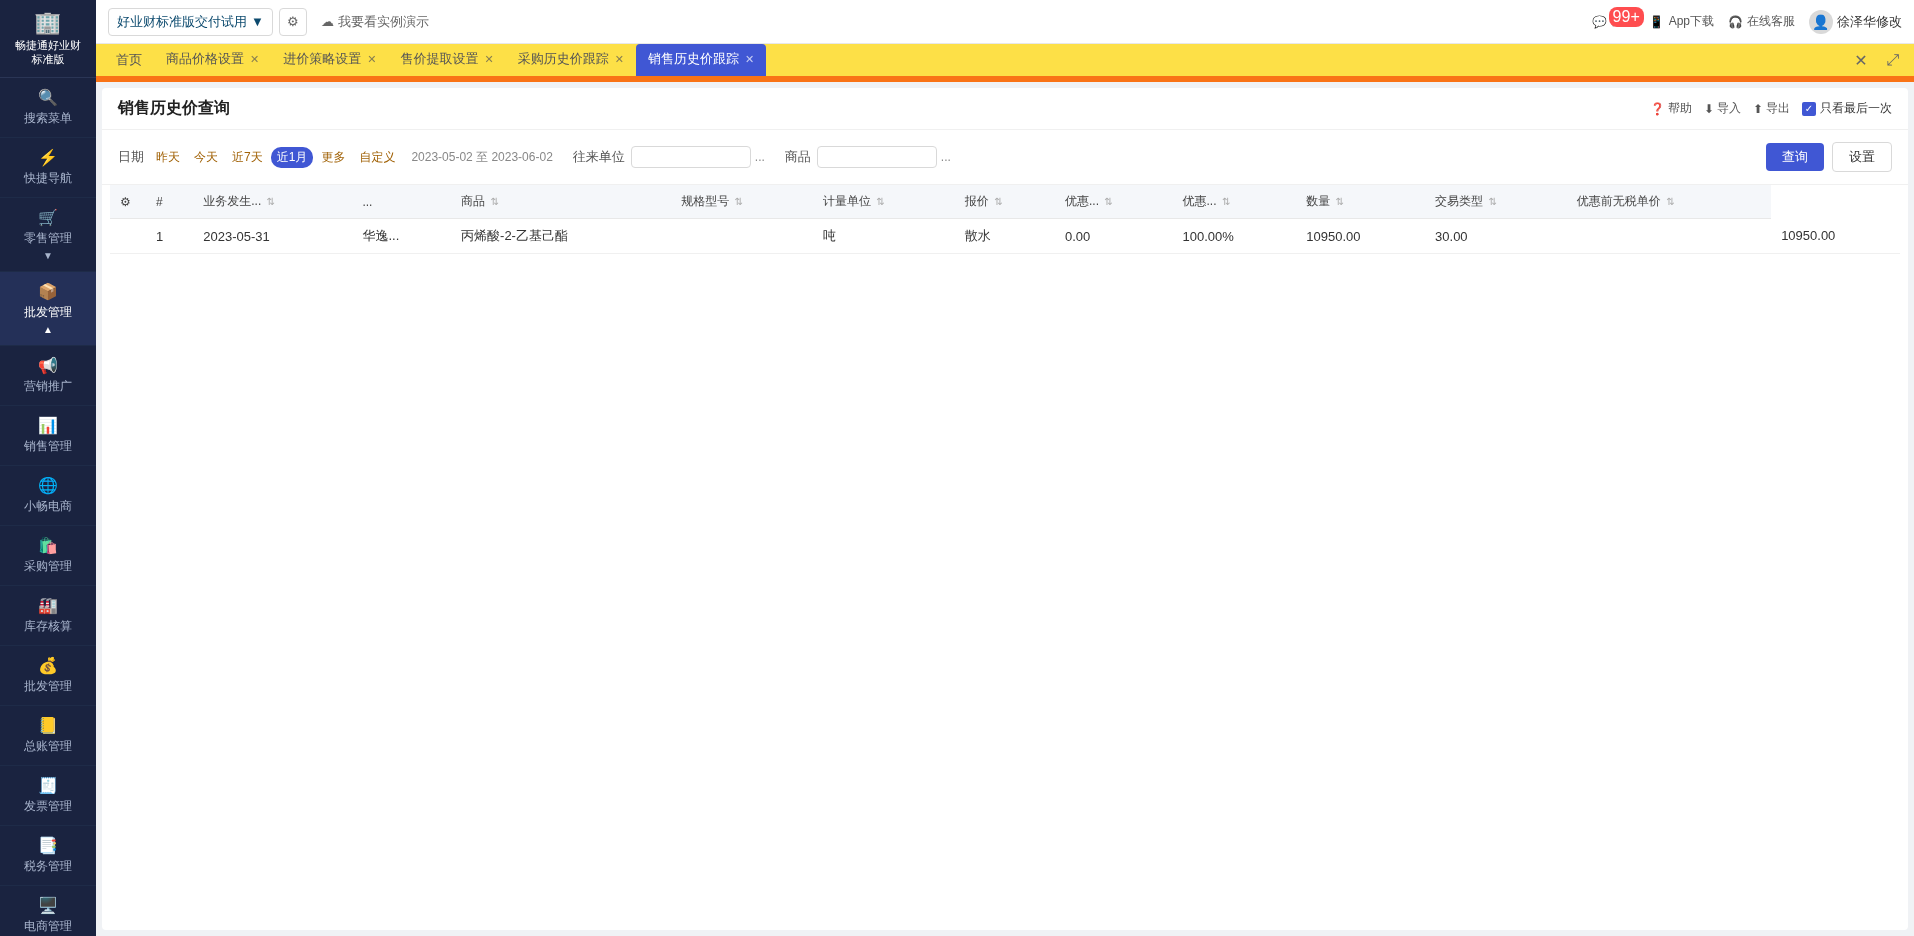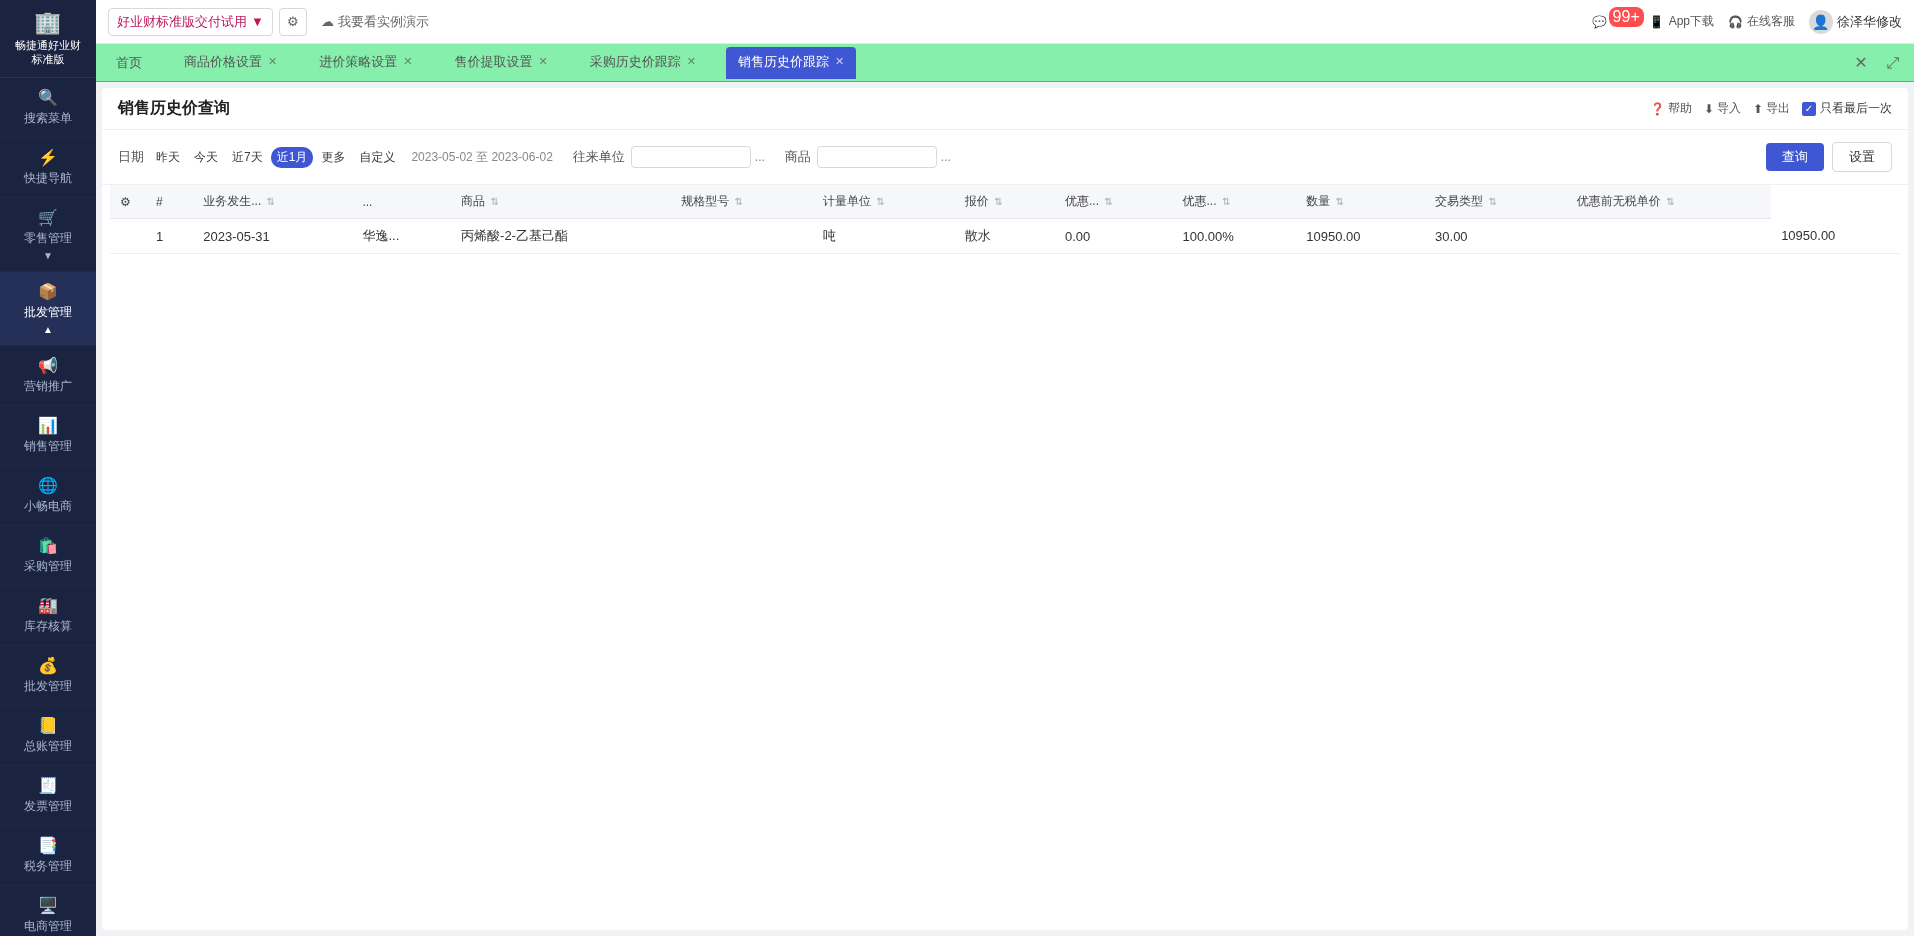--- a/index.html
+++ b/index.html
@@ -79,21 +79,21 @@
     }
     .module-selector {
       display: flex;
       align-items: center;
       gap: 4px;
       border: 1px solid #d9d9d9;
       border-radius: 4px;
       padding: 4px 8px;
       cursor: pointer;
       font-size: 13px;
-      color: #be185d;
+      color: #0c4a6e;
       background: #fff;
     }
     .settings-btn {
       width: 28px; height: 28px;
       display: flex; align-items: center; justify-content: center;
       border: 1px solid #d9d9d9;
       border-radius: 4px;
       cursor: pointer;
       color: #666;
     }
@@ -141,27 +141,27 @@
     .user-avatar {
       width: 24px; height: 24px;
       background: #d9d9d9;
       border-radius: 50%;
       display: flex; align-items: center; justify-content: center;
       font-size: 14px;
     }
 
     
     .tabs-bar {
-      background: #86efac;
-      display: flex;
-      align-items: center;
-      border-bottom: 1px solid #f97316;
+      background: #fde047;
+      display: flex;
+      align-items: center;
+      border-bottom: 6px solid #f97316;
       padding: 0 8px;
       height: 38px;
-      gap: 18px;
+      gap: 0;
       overflow-x: auto;
     }
     .tab {
       display: flex;
       align-items: center;
       gap: 4px;
       padding: 6px 12px;
       font-size: 13px;
       color: #555;
       cursor: pointer;
@@ -255,21 +255,21 @@
       white-space: nowrap;
     }
     .date-btns {
       display: flex;
       align-items: center;
       gap: 2px;
     }
     .date-btn {
       padding: 2px 6px;
       font-size: 12px;
-      color: #404040;
+      color: #a16207;
       cursor: pointer;
       border-radius: 3px;
     }
     .date-btn.active {
       background: #4057d4;
       color: white;
       border-radius: 10px;
     }
     .date-range {
       font-size: 12px;

